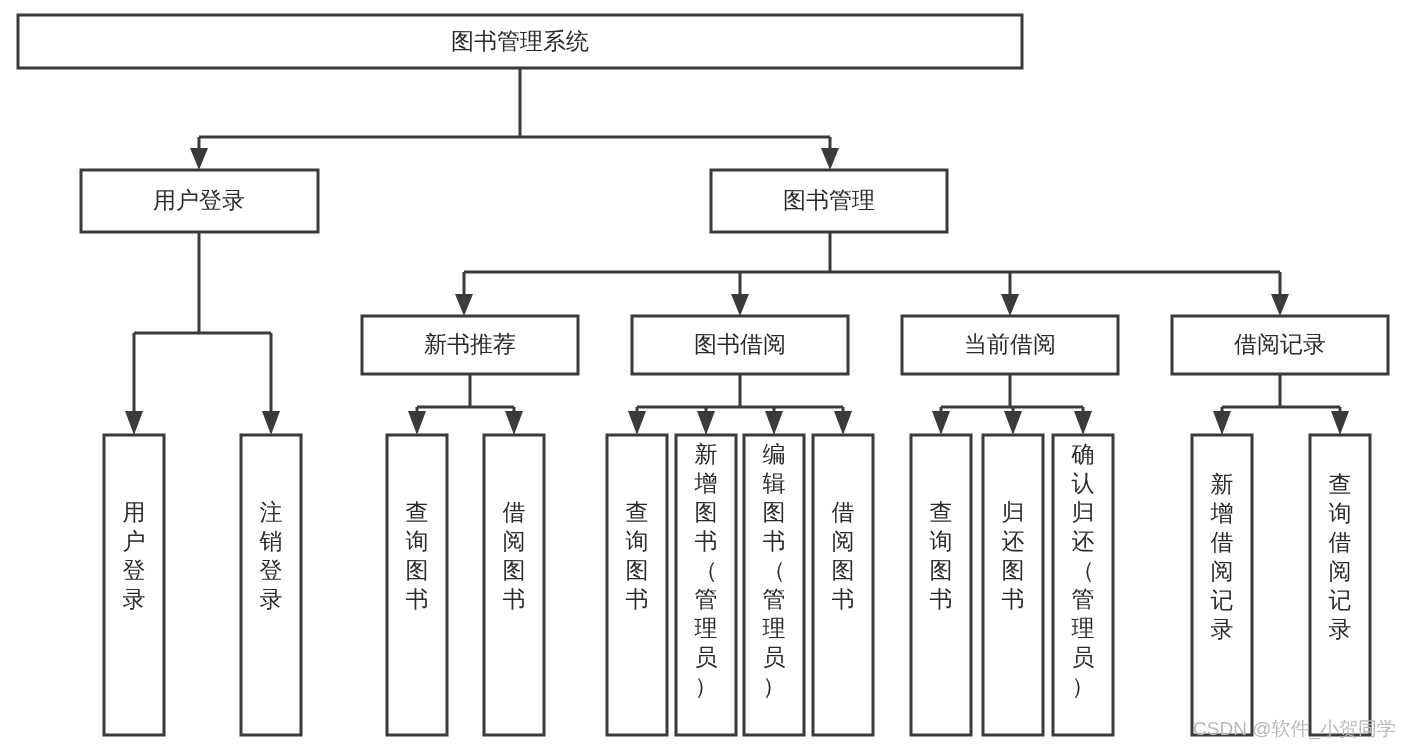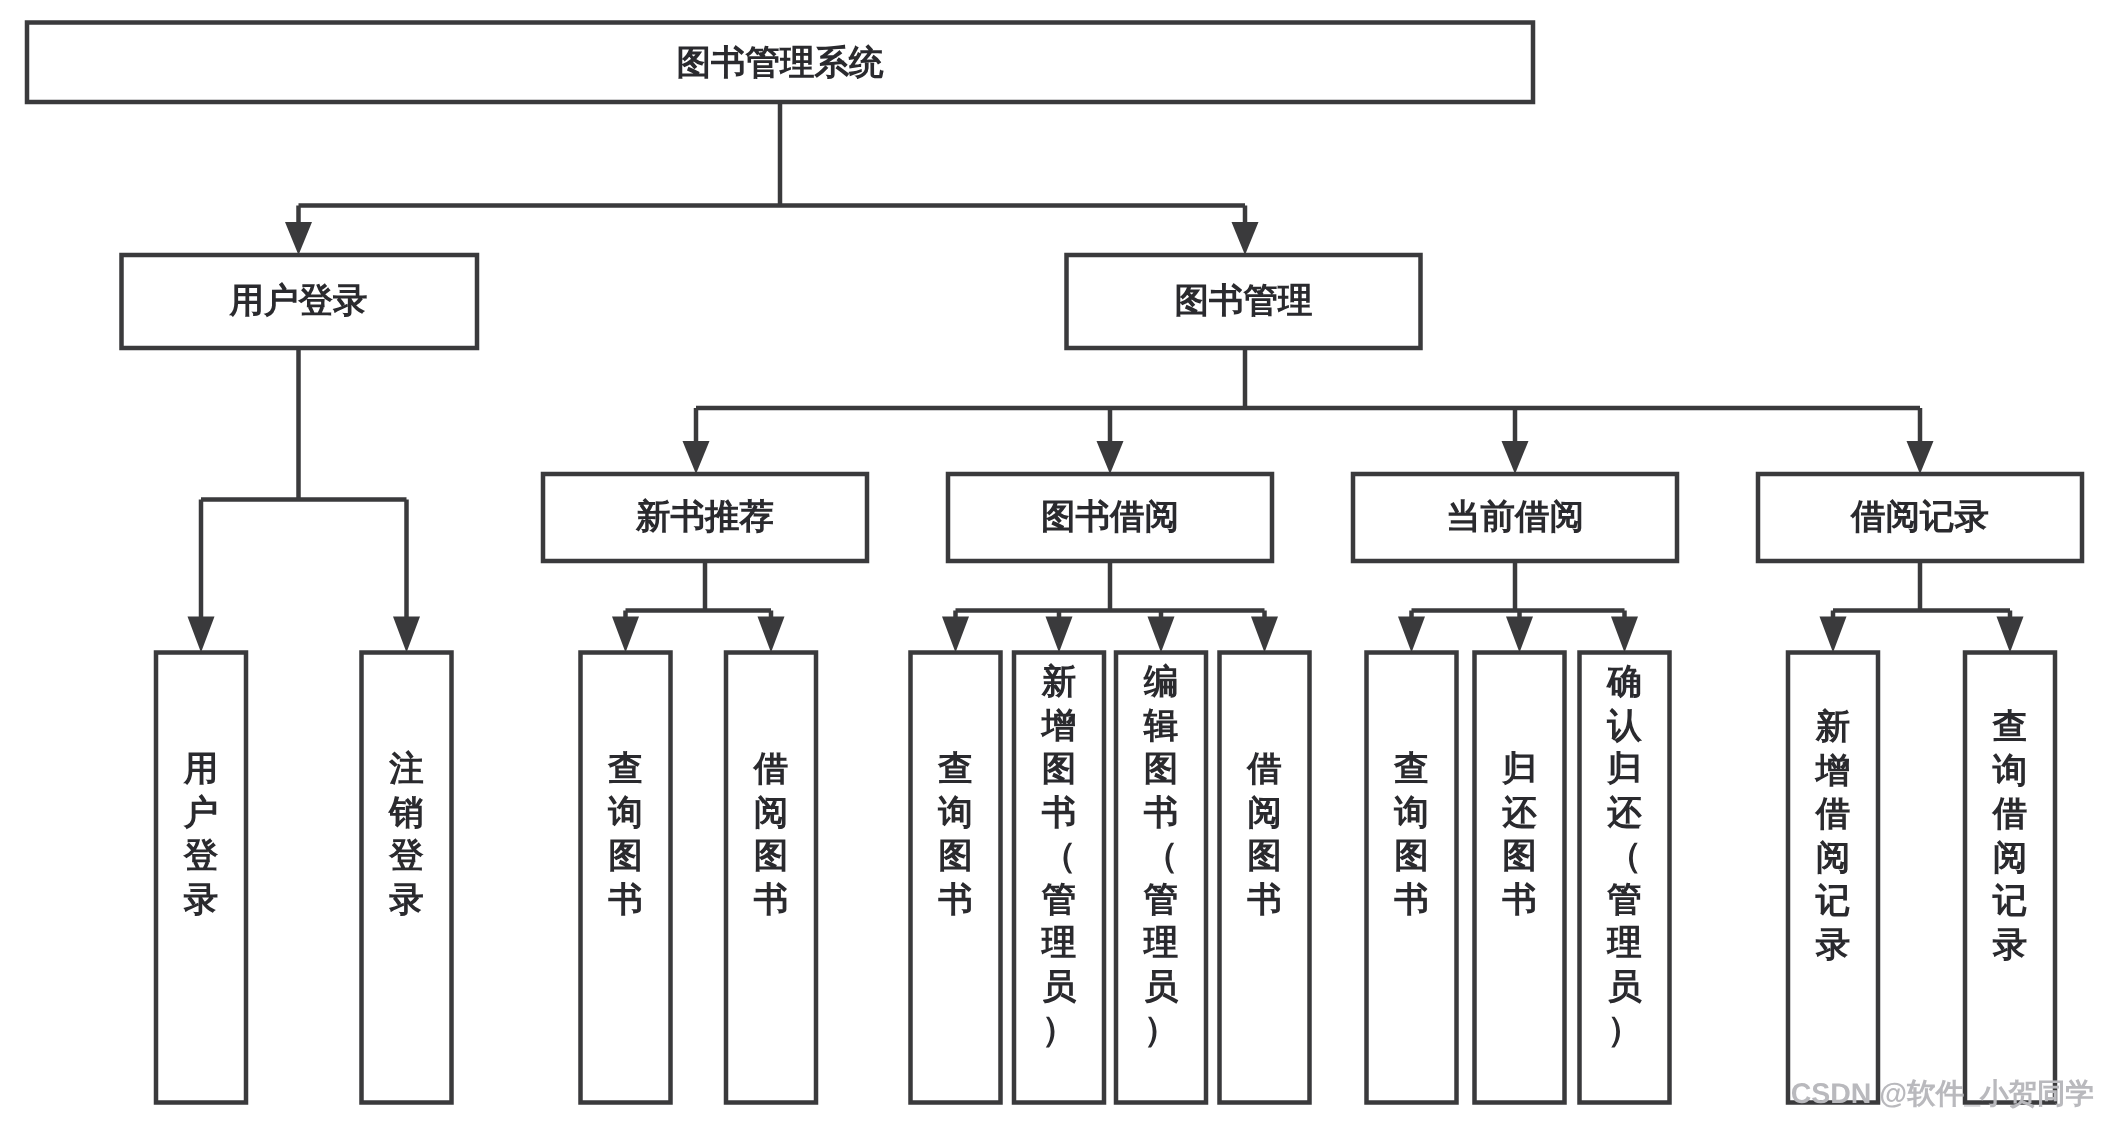--- a/index.html
+++ b/index.html
@@ -11,21 +11,20 @@
     width: 1405px;
     height: 747px;
     font-family: "Liberation Sans", "DejaVu Sans", sans-serif;
     overflow: hidden;
     position: relative;
   }
   #diagram-root {
     position: relative;
     width: 1405px;
     height: 747px;
-    font-weight: bold;
   }
   svg.diagram-svg {
     position: absolute;
     top: 0;
     left: 0;
     width: 1405px;
     height: 747px;
     display: block;
   }
   .node-box {

